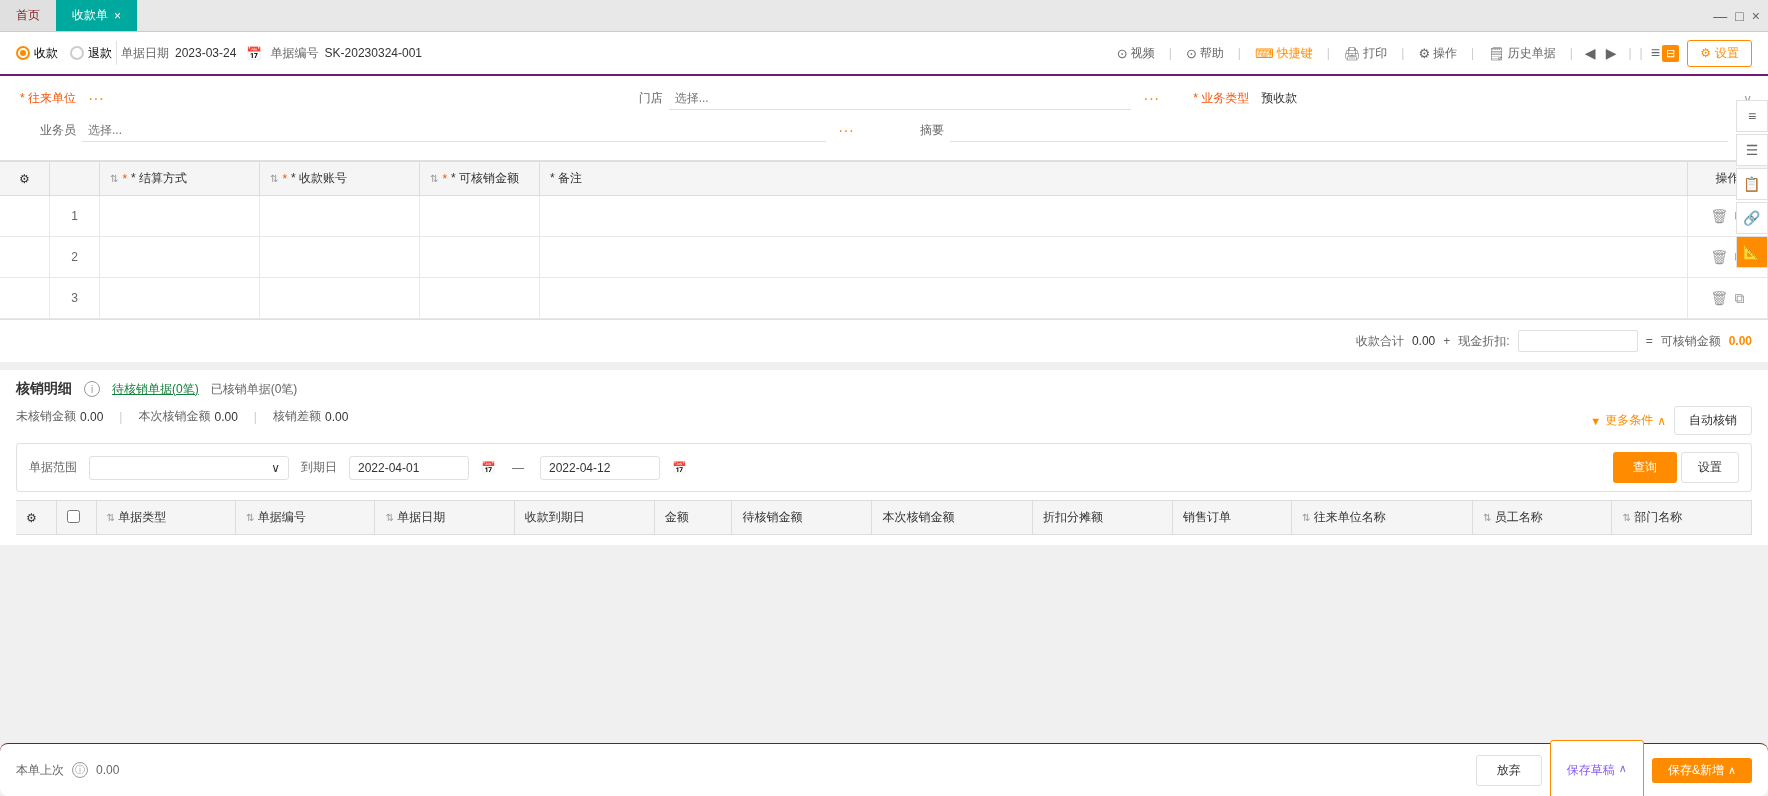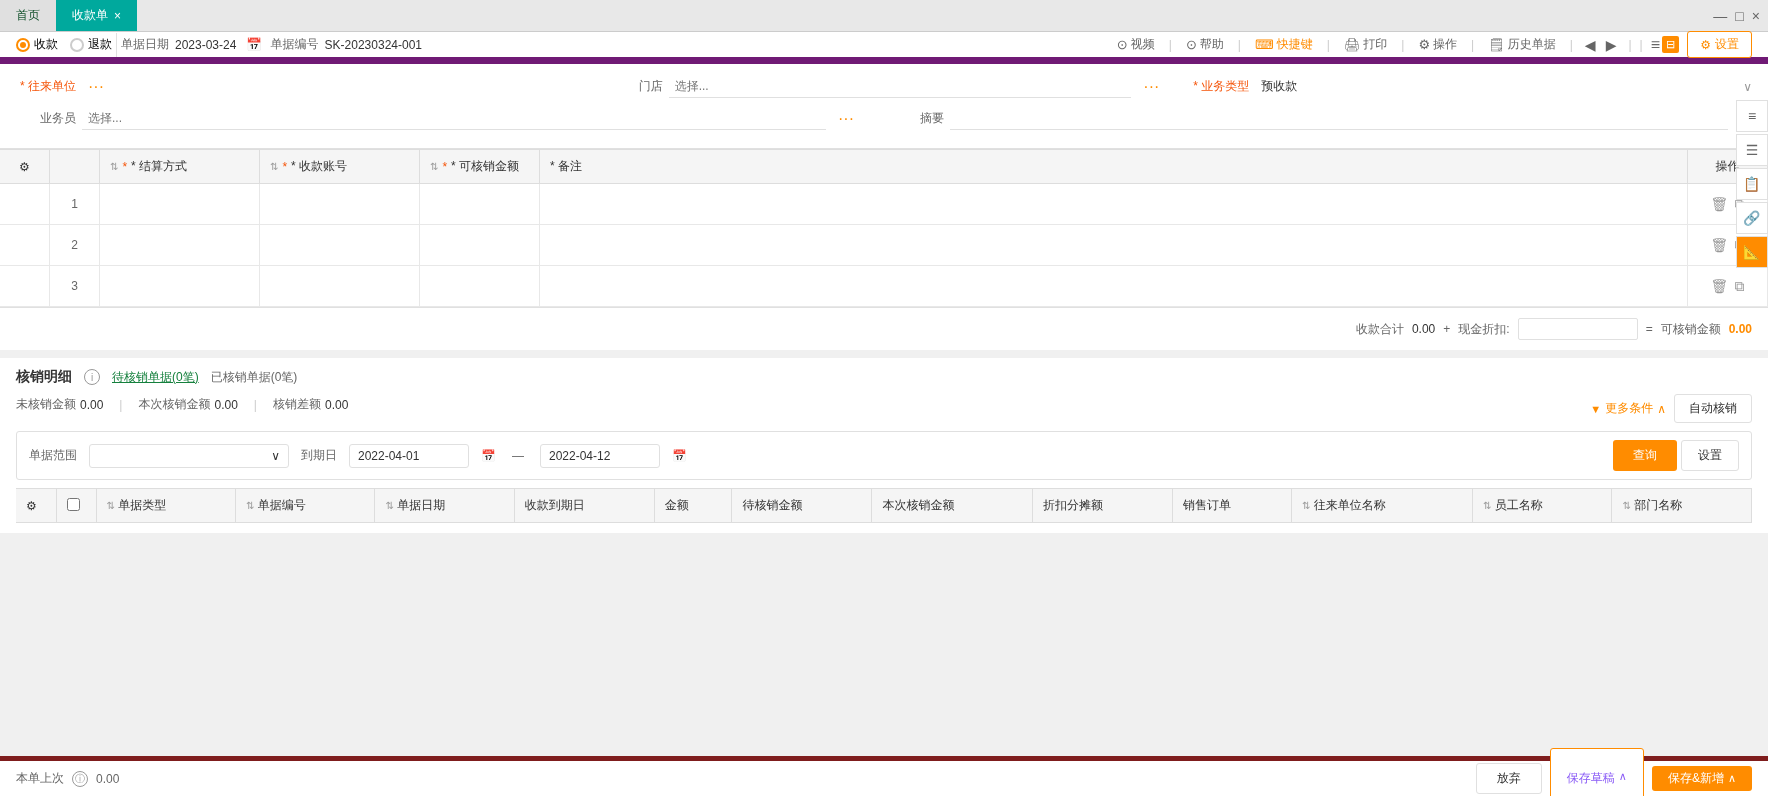--- a/index.html
+++ b/index.html
@@ -6,37 +6,37 @@
     body { background: #f0f0f0; width: 1768px; height: 796px; overflow: hidden; }
 
     
     .tab-bar {
       display: flex; align-items: center;
       background: #e8e8e8; height: 32px;
       border-bottom: 1px solid #ccc;
     }
     .tab-home {
       padding: 0 16px; height: 100%; display: flex; align-items: center;
-      color: #14532d; cursor: pointer; background: #e0e0e0;
+      color: #7f1d1d; cursor: pointer; background: #e0e0e0;
     }
     .tab-active {
       background: #00a99d; color: #fff; padding: 0 16px; height: 100%;
       display: flex; align-items: center; cursor: pointer;
     }
     .tab-close {
       margin-left: 6px; cursor: pointer; font-size: 12px;
     }
     .tab-spacer { flex: 1; }
     .window-controls { display: flex; align-items: center; padding: 0 8px; gap: 8px; }
     .win-btn { cursor: pointer; font-size: 14px; color: #666; }
 
     
     .toolbar {
-      background: #fff; height: 32px; display: flex; align-items: center;
-      padding: 0 16px; border-bottom: 7px solid #701a75; gap: 4px;
+      background: #fff; height: 44px; display: flex; align-items: center;
+      padding: 0 16px; border-bottom: 2px solid #701a75; gap: 4px;
     }
     .radio-group { display: flex; align-items: center; gap: 12px; }
     .radio-item { display: flex; align-items: center; gap: 4px; cursor: pointer; }
     .radio-dot {
       width: 14px; height: 14px; border-radius: 50%; border: 2px solid #ccc;
       display: flex; align-items: center; justify-content: center;
     }
     .radio-dot.active { border-color: #ff8c00; }
     .radio-dot.active::after {
       content: ''; width: 6px; height: 6px; border-radius: 50%; background: #ff8c00;
@@ -179,23 +179,23 @@
       background: #f5f5f5; padding: 8px 10px; text-align: left;
       border-right: 1px solid #ddd; border-bottom: 1px solid #ddd;
       color: #333; font-weight: 500; white-space: nowrap;
     }
     .col-check { width: 40px; text-align: center; }
     .th-sort-icon { color: #999; font-size: 10px; }
 
     
     .bottom-bar {
       position: fixed; bottom: 0; left: 0; right: 0;
-      background: #fff; border-top: 5px solid #7f1d1d;
-      height: 40px; display: flex; align-items: center; padding: 0 16px;
-      justify-content: space-between; z-index: 100;
+      background: #fff; border-top: 1px solid #7f1d1d;
+      height: 53px; display: flex; align-items: center; padding: 0 16px;
+      justify-content: space-between; z-index: 100; border-radius: 8px;
     }
     .bottom-left { display: flex; align-items: center; gap: 8px; color: #666; }
     .bottom-right { display: flex; align-items: center; gap: 8px; }
     .btn-abandon {
       background: #fff; border: 1px solid #e0e0e0; padding: 6px 20px;
       border-radius: 3px; cursor: pointer; color: #333;
     }
     .btn-save-draft {
       background: #fff; border: 1px solid #ff8c00; color: #8b5cf6;
       padding: 21px 16px; border-radius: 3px; cursor: pointer;

